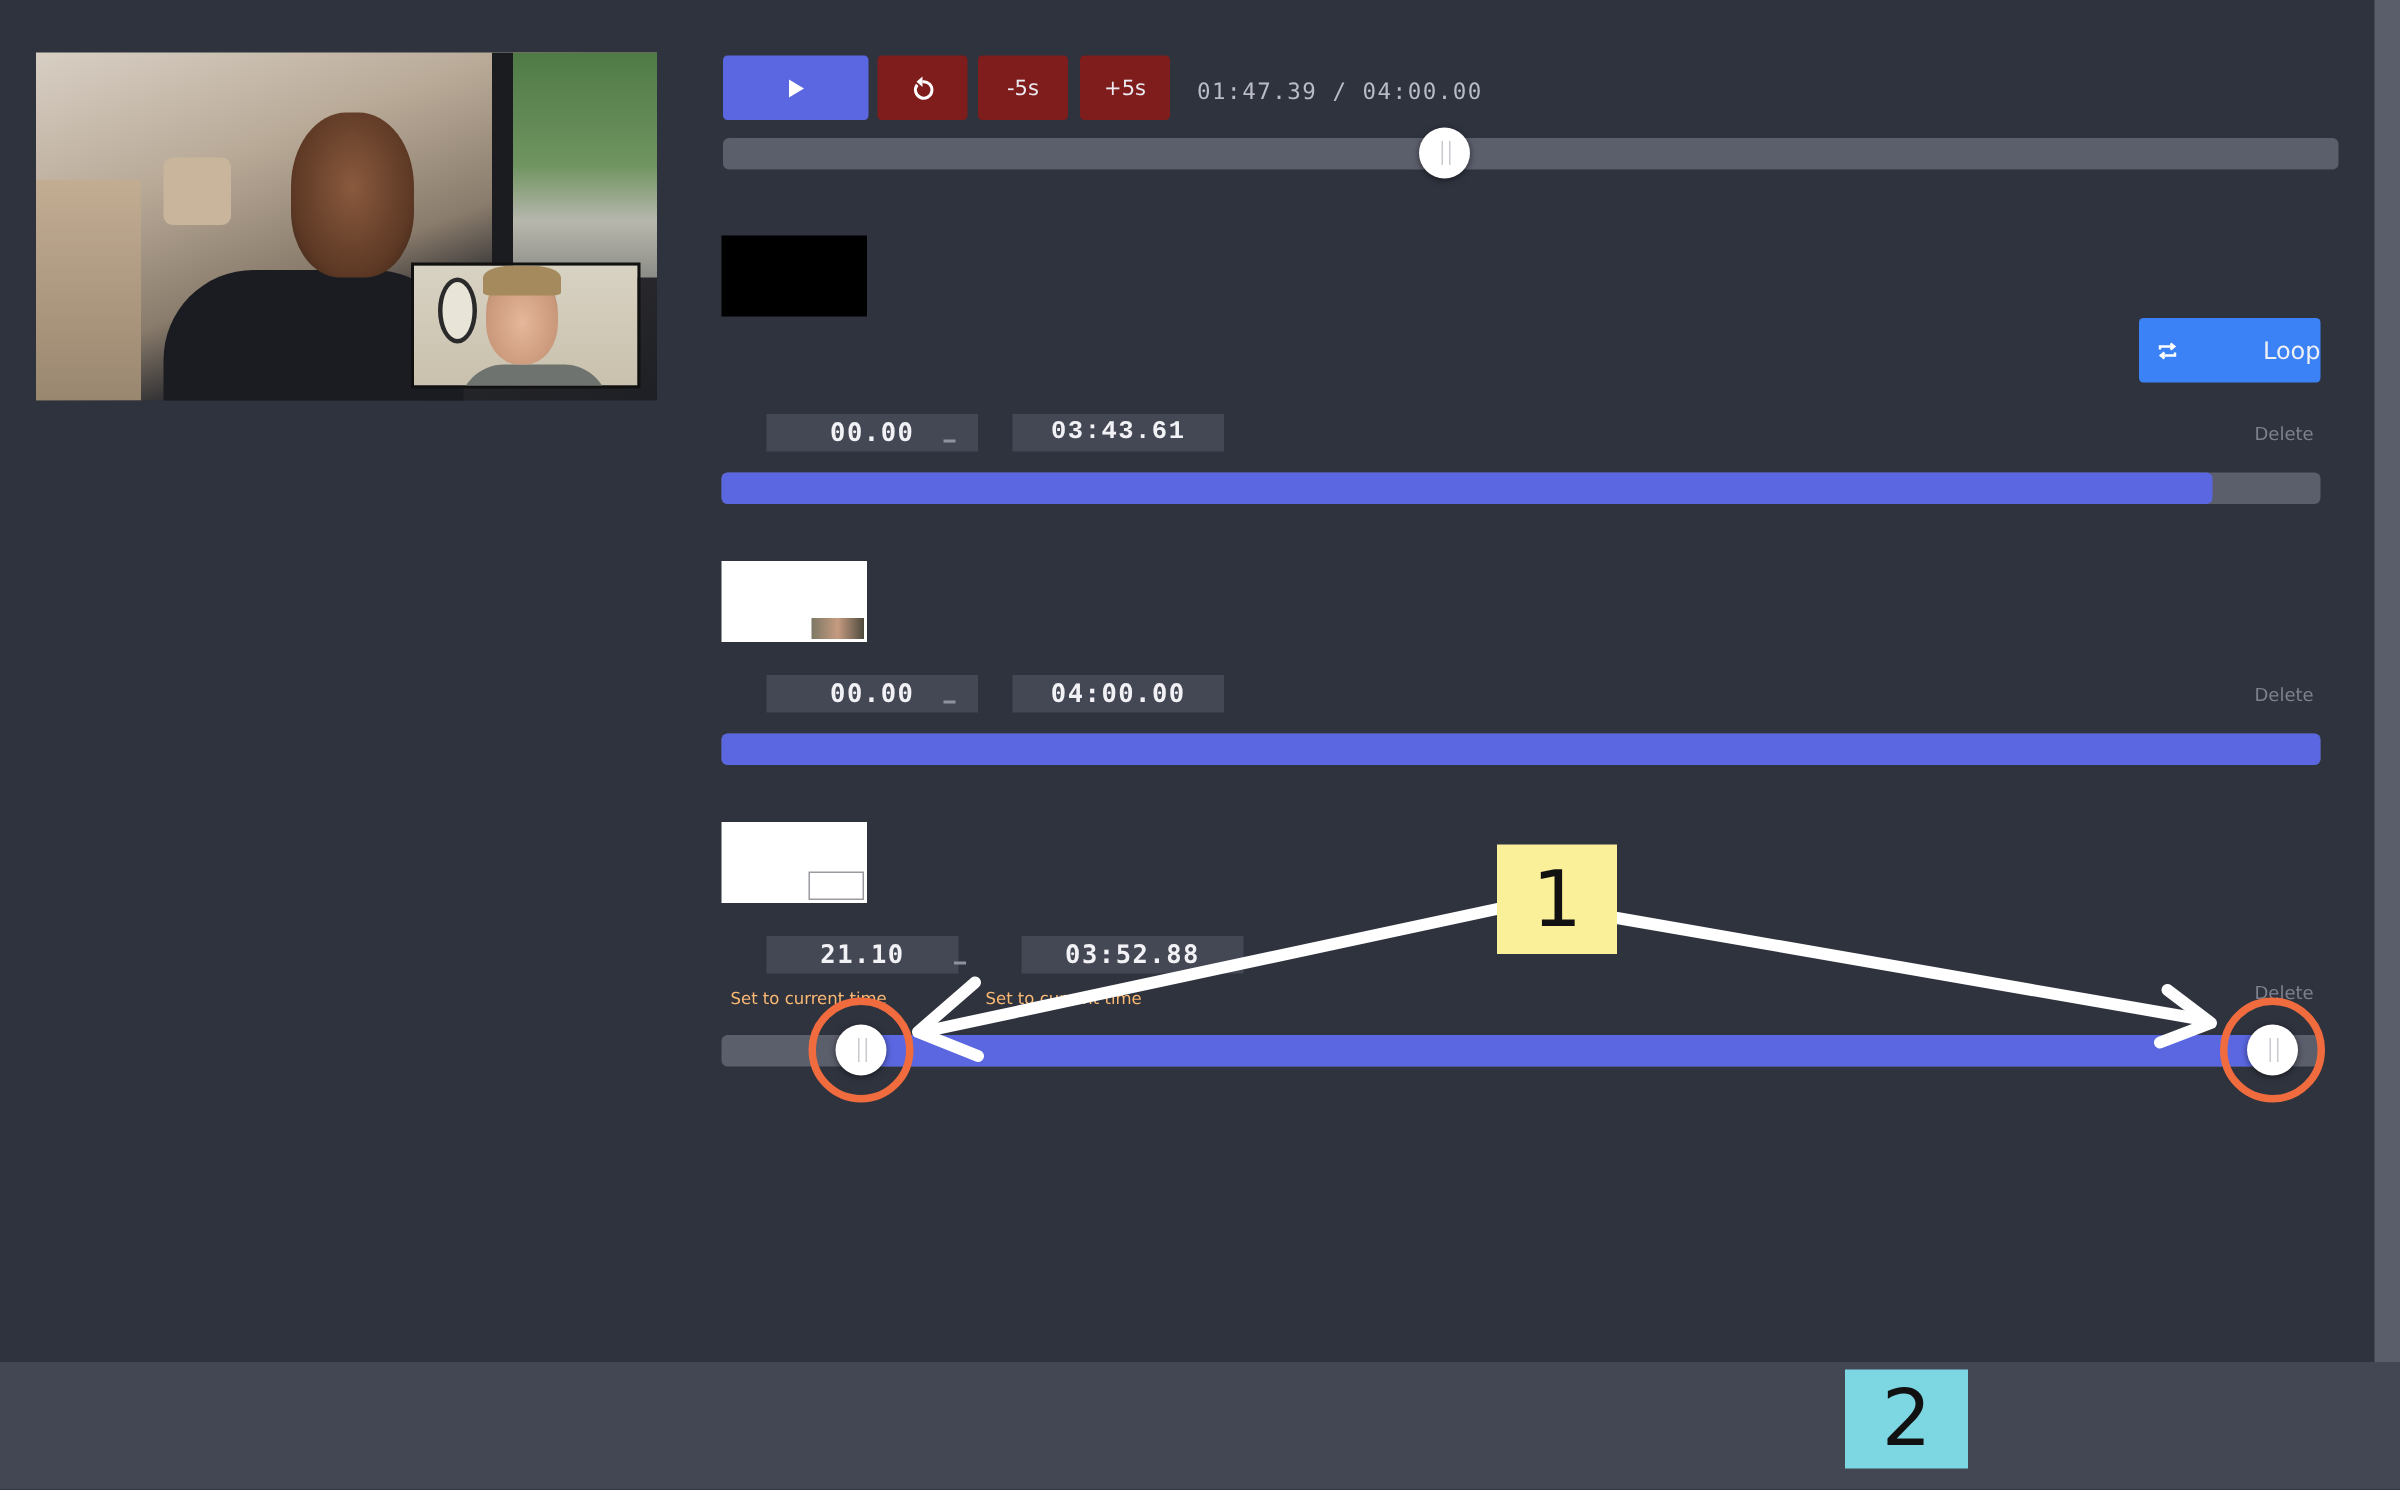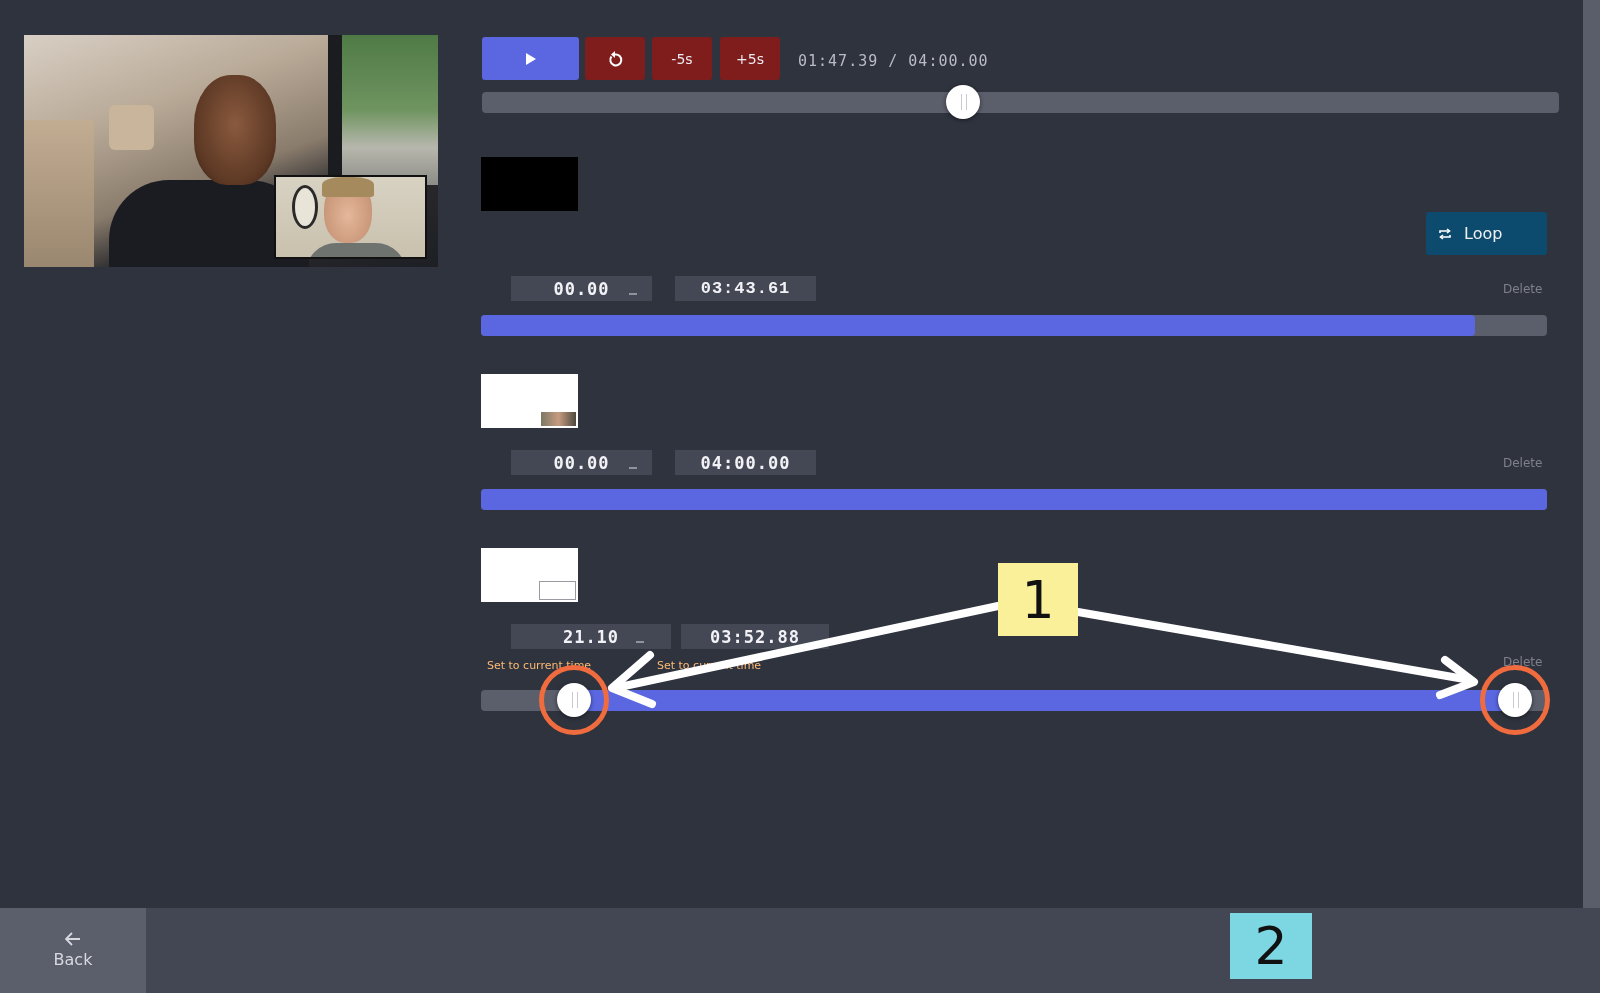--- a/index.html
+++ b/index.html
@@ -122,22 +122,22 @@
       display: flex; align-items: center; justify-content: center; margin-left: 30px;
     }
     .dash {
       position: absolute; width: 8px; height: 2px; background: #8f92a0;
     }
     .delete-link {
       position: absolute; font-size: 12px; color: #7e818d; cursor: pointer;
     }
     .loop-btn {
       position: absolute; left: 1426px; top: 212px; width: 121px; height: 43px;
-      background: #0c4a6e; border-radius: 3px; color: #f0f0f4; font-size: 16px;
-      display: flex; align-items: center; justify-content: flex-start; gap: 12px; cursor: pointer; padding-left: 12px;
+      background: #3b82f6; border-radius: 3px; color: #f0f0f4; font-size: 16px;
+      display: flex; align-items: center; justify-content: space-between; gap: 12px; cursor: pointer; padding-left: 12px;
     }
     .set-current {
       position: absolute; font-size: 11px; color: #fdba74; cursor: pointer;
     }
 
     
     .footer {
       position: absolute; left: 0; top: 908px; width: 1600px; height: 85px;
       background: #434754;
     }
@@ -234,21 +234,21 @@
 <div class="dash" style="left:629px; top:467px;"></div>
 <div class="time-input" style="left:645px; top:450px; width:141px;">04:00.00</div>
 <div class="delete-link" style="left:1503px; top:456px;">Delete</div>
 <div class="track" style="left:481px; top:489px; width:1066px;">
   <div class="fill" style="left:0; width:100%;"></div>
 </div>
 
 <div class="thumbnail white" style="left:481px; top:548px;">
   <div class="inset-box"></div>
 </div>
-<div class="time-input" style="left:481px; top:624px; width:160px;">21.10</div>
+<div class="time-input" style="left:481px; top:624px; width:128px;">21.10</div>
 <div class="dash" style="left:636px; top:641px;"></div>
 <div class="time-input" style="left:651px; top:624px; width:148px;">03:52.88</div>
 <div class="set-current" style="left:487px; top:659px;">Set to current time</div>
 <div class="set-current" style="left:657px; top:659px;">Set to current time</div>
 <div class="delete-link" style="left:1503px; top:655px;">Delete</div>
 <div class="track" style="left:481px; top:690px; width:1066px;">
   <div class="fill" style="left:8.8%; width:88.2%;"></div>
 </div>
 <div class="thumb" style="left:557px; top:683px;"></div>
 <div class="thumb" style="left:1498px; top:683px;"></div>
@@ -257,20 +257,14 @@
   <line x1="998" y1="606" x2="615" y2="688" stroke="#ffffff" stroke-width="8" stroke-linecap="round"></line>
   <polyline points="650,655 612,688 652,704" fill="none" stroke="#ffffff" stroke-width="8" stroke-linecap="round" stroke-linejoin="round"></polyline>
   <line x1="1078" y1="612" x2="1470" y2="680" stroke="#ffffff" stroke-width="8" stroke-linecap="round"></line>
   <polyline points="1445,660 1474,682 1440,695" fill="none" stroke="#ffffff" stroke-width="8" stroke-linecap="round" stroke-linejoin="round"></polyline>
 </svg>
 <div class="annot-ring" style="left:539px; top:665px;"></div>
 <div class="annot-ring" style="left:1480px; top:665px;"></div>
 <div class="annot-label one">1</div>
 
 <div class="footer">
-  <div class="back-btn">
-    <svg width="16" height="14" viewBox="0 0 16 14">
-      <path d="M15 7 H2 M7 1 L1 7 L7 13" fill="none" stroke="#d8d9e0" stroke-width="1.8"></path>
-    </svg>
-    <span>Back</span>
-  </div>
 </div>
 <div class="annot-label two">2</div>
 
 </body></html>

